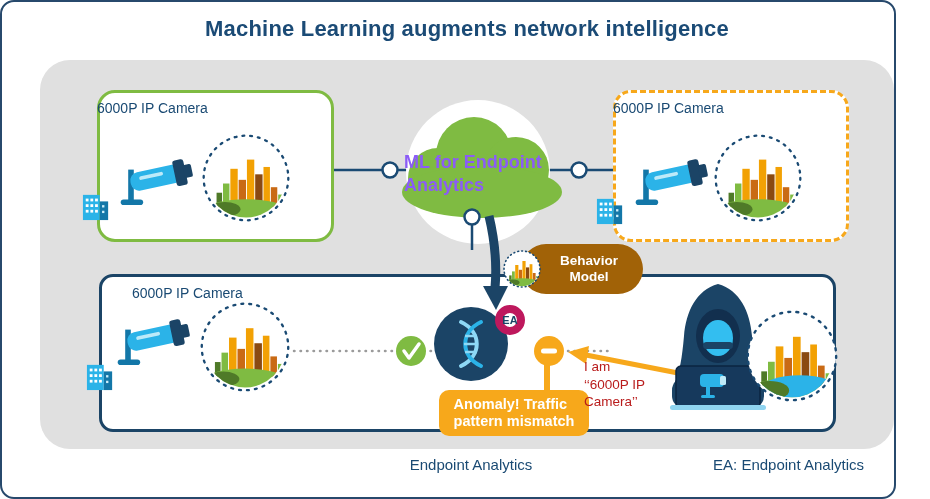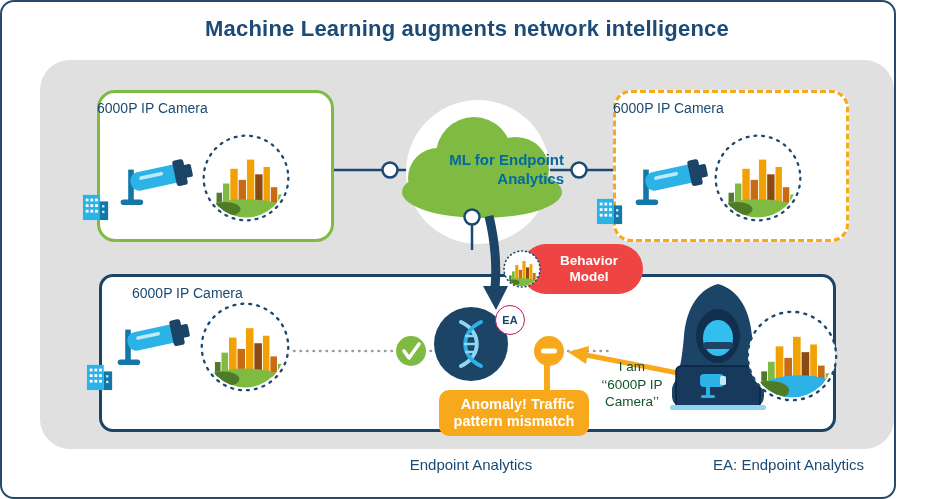--- a/index.html
+++ b/index.html
@@ -9,25 +9,25 @@
   .title{left:0;top:14px;width:930px;text-align:center;font-size:22px;font-weight:700;color:#1B4B76;letter-spacing:.2px;}
   .box{box-sizing:border-box;background:#fff;}
   .box-tl{left:95px;top:88px;width:237px;height:152px;border:3px solid #7FBB42;border-radius:18px;}
   .box-tr{left:611px;top:88px;width:236px;height:152px;border:3px dashed #F7A81B;border-radius:18px;}
   .box-b{left:97px;top:272px;width:737px;height:158px;border:3px solid #1B4466;border-radius:14px;}
   .boxlabel{font-size:14px;color:#1A4A73;text-align:left;font-weight:500;}
   .lbl-tl{left:95px;top:98px;width:237px;}
   .lbl-tr{left:611px;top:98px;width:236px;}
   .lbl-b{left:130px;top:283px;width:170px;}
   .preline{white-space:pre-line;}
-  .cloudtext{left:402px;top:149px;width:160px;text-align:right;color:#0369a1;font-size:15px;font-weight:600;line-height:1.25;}
-  .pill{left:519px;top:242px;width:122px;height:50px;background:#ef4444;border-radius:26px;display:flex;align-items:center;justify-content:center;text-align:center;color:#fff;font-size:13.5px;font-weight:700;line-height:1.2;padding-left:14px;box-sizing:border-box;}
-  .ea-badge{left:493px;top:303px;width:30px;height:30px;box-sizing:border-box;background:#fff;border:1px solid #be185d;border-radius:50%;display:flex;align-items:center;justify-content:center;font-size:11px;font-weight:700;color:#1B4466;}
-  .anomaly{left:437px;top:388px;width:150px;height:46px;background:#F7A81B;border-radius:10px;display:flex;align-items:center;justify-content:center;text-align:right;color:#fff;font-size:14.5px;font-weight:700;line-height:1.2;}
-  .speech{left:582px;top:356px;width:96px;text-align:center;color:#14532d;font-size:13.5px;line-height:1.3;font-weight:500;}
+  .cloudtext{left:402px;top:149px;width:160px;text-align:left;color:#8b5cf6;font-size:18px;font-weight:600;line-height:1.25;}
+  .pill{left:519px;top:242px;width:122px;height:50px;background:#a16207;border-radius:26px;display:flex;align-items:center;justify-content:center;text-align:center;color:#fff;font-size:13.5px;font-weight:700;line-height:1.2;padding-left:14px;box-sizing:border-box;}
+  .ea-badge{left:493px;top:303px;width:30px;height:30px;box-sizing:border-box;background:#fff;border:8px solid #be185d;border-radius:50%;display:flex;align-items:center;justify-content:center;font-size:11px;font-weight:700;color:#1B4466;}
+  .anomaly{left:437px;top:388px;width:150px;height:46px;background:#F7A81B;border-radius:10px;display:flex;align-items:center;justify-content:center;text-align:left;color:#fff;font-size:14.5px;font-weight:700;line-height:1.2;}
+  .speech{left:582px;top:356px;width:96px;color:#b91c1c;font-size:13.5px;line-height:1.3;font-weight:500;}
   .cap-center{left:369px;top:454px;width:200px;text-align:center;font-size:15px;color:#1A4A73;font-weight:500;}
   .cap-right{left:660px;top:454px;width:202px;text-align:right;font-size:15px;color:#1A4A73;font-weight:500;}
 </style>
 </head>
 <body>
 
 <div class="frame">
 
   <svg width="0" height="0" style="position:absolute" aria-hidden="true">
     <defs>

